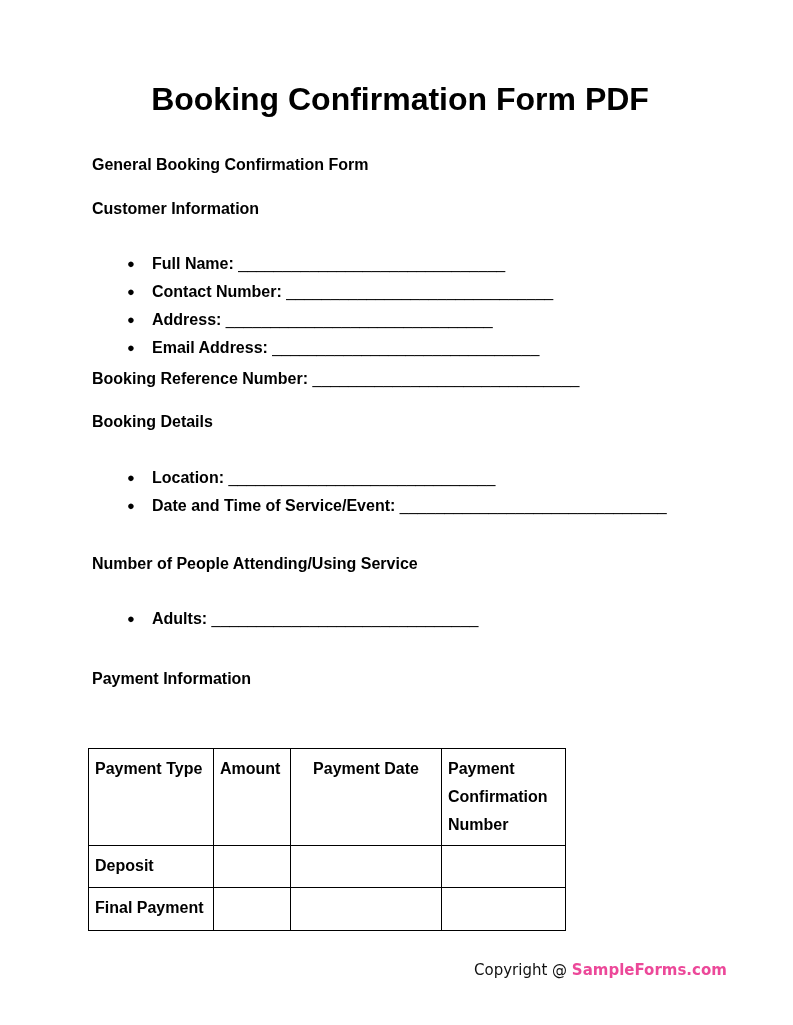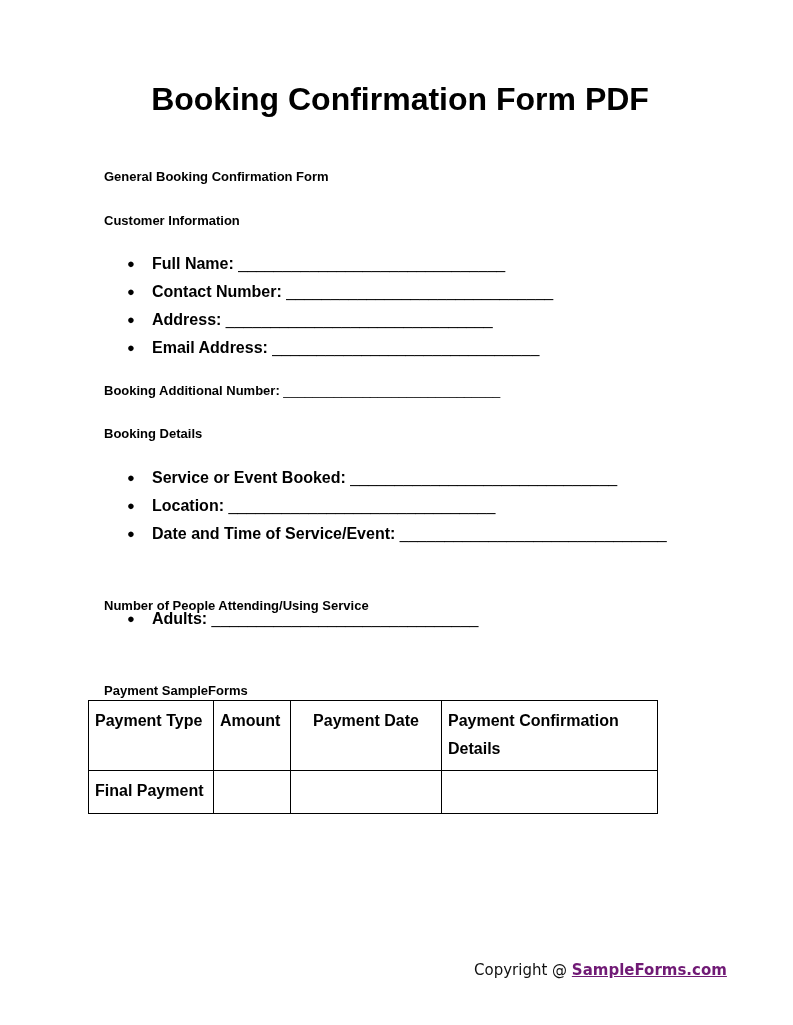--- a/index.html
+++ b/index.html
@@ -1,71 +1,76 @@
 <!DOCTYPE html>
 <html><head>
 <meta charset="utf-8">
 <style>
   html, body { margin: 0; padding: 0; background: #ffffff; }
   body { width: 793px; height: 1025px; position: relative; overflow: hidden;
          font-family: "Liberation Sans", sans-serif; color: #000; }
   .title { position: absolute; top: 78px; left: 0; width: 800px; text-align: center;
            font-size: 32px; font-weight: bold; margin: 0; line-height: 42px; }
-  .h { position: absolute; left: 88px; font-size: 13px; font-weight: bold; margin: 16px; line-height: 20px; }
+  .h { position: absolute; left: 88px; font-size: 16px; font-weight: bold; margin: 4px; line-height: 20px; }
   ul { position: absolute; left: 88px; margin: 16px; padding: 0; list-style: none; }
   ul li { position: relative; padding-left: 48px; font-size: 16px; font-weight: bold; height: 28px; line-height: 20px; }
   ul li::before { content: "●"; position: absolute; left: 23px; top: 0; font-size: 13px; line-height: 20px; }
   .blank { font-weight: normal; }
-  table { position: absolute; left: 88px; top: 700px; border-collapse: collapse; width: 570px; }
+  table { position: absolute; left: 88px; top: 748px; border-collapse: collapse; width: 478px; }
   td, th { border: 1px solid #000; font-size: 16px; font-weight: bold; vertical-align: top;
            padding: 6px 6px; line-height: 28px; text-align: left; }
   th.center { text-align: center; margin-top: 24px; }
   .footer { position: absolute; top: 961px; left: 474px; font-size: 15px; font-family: "DejaVu Sans", sans-serif; color: #111; }
-  .footer a { color: #701a75; font-weight: bold; text-decoration: underline; }
+  .footer a { color: #ec4899; font-weight: bold; }
 </style>
 </head>
 <body>
 
 <h1 class="title">Booking Confirmation Form PDF</h1>
 
 <div class="h" style="top:151px">General Booking Confirmation Form</div>
 <div class="h" style="top:195px">Customer Information</div>
 
 <ul style="top:238px">
   <li><span>Full Name:</span> <span class="blank">______________________________</span></li>
   <li><span>Contact Number:</span> <span class="blank">______________________________</span></li>
   <li><span>Address:</span> <span class="blank">______________________________</span></li>
   <li><span>Email Address:</span> <span class="blank">______________________________</span></li>
 </ul>
 
-<div class="h" style="top:365px"><span>Booking Additional Number:</span> <span class="blank">______________________________</span></div>
+<div class="h" style="top:365px"><span>Booking Reference Number:</span> <span class="blank">______________________________</span></div>
 
 <div class="h" style="top:408px">Booking Details</div>
 
 <ul style="top:452px">
-  <li><span>Service or Event Booked:</span> <span class="blank">______________________________</span></li>
   <li><span>Location:</span> <span class="blank">______________________________</span></li>
   <li><span>Date and Time of Service/Event:</span> <span class="blank">______________________________</span></li>
 </ul>
 
-<div class="h" style="top:580px">Number of People Attending/Using Service</div>
+<div class="h" style="top:550px">Number of People Attending/Using Service</div>
 
 <ul style="top:593px">
   <li><span>Adults:</span> <span class="blank">______________________________</span></li>
 </ul>
 
-<div class="h" style="top:665px">Payment SampleForms</div>
+<div class="h" style="top:665px">Payment Information</div>
 
 <table>
   <tbody>
       <tr style="height:70px">
     <th style="width:112px">Payment Type</th>
     <th style="width:64px">Amount</th>
     <th class="center" style="width:106px;padding:6px 22px">Payment Date</th>
-    <th>Payment Confirmation Details</th>
+    <th>Payment Confirmation Number</th>
+  </tr>
+  <tr style="height:42px">
+    <td>Deposit</td>
+    <td></td>
+    <td></td>
+    <td></td>
   </tr>
   <tr style="height:43px">
     <td>Final Payment</td>
     <td></td>
     <td></td>
     <td></td>
   </tr>
 </tbody>
   </table>
 

